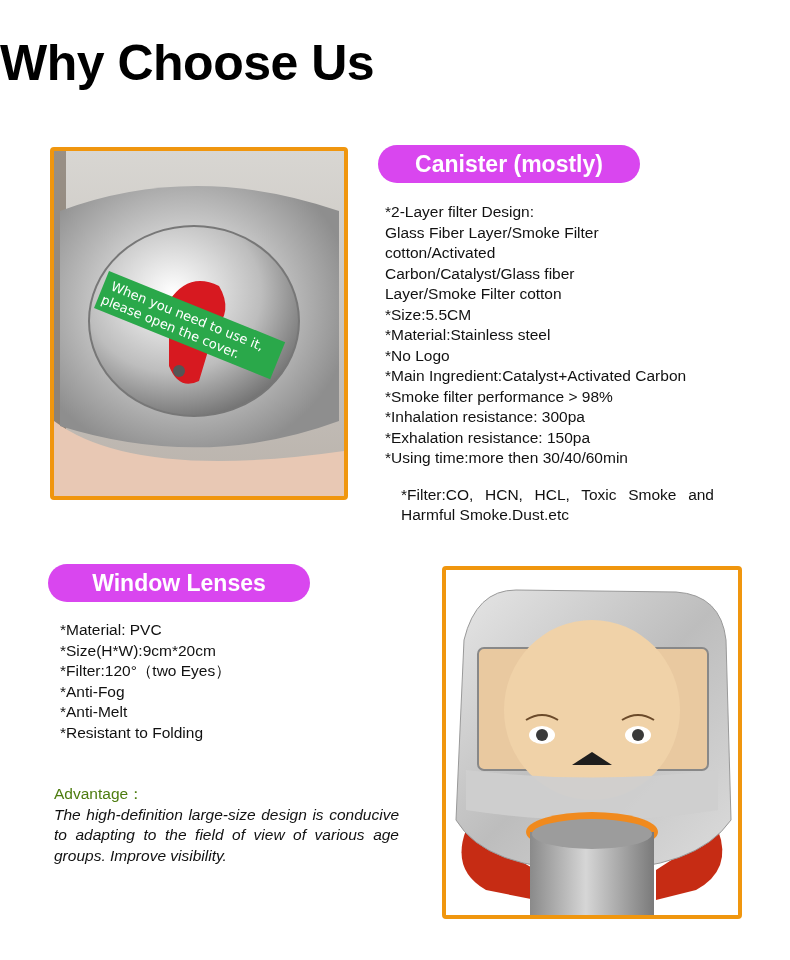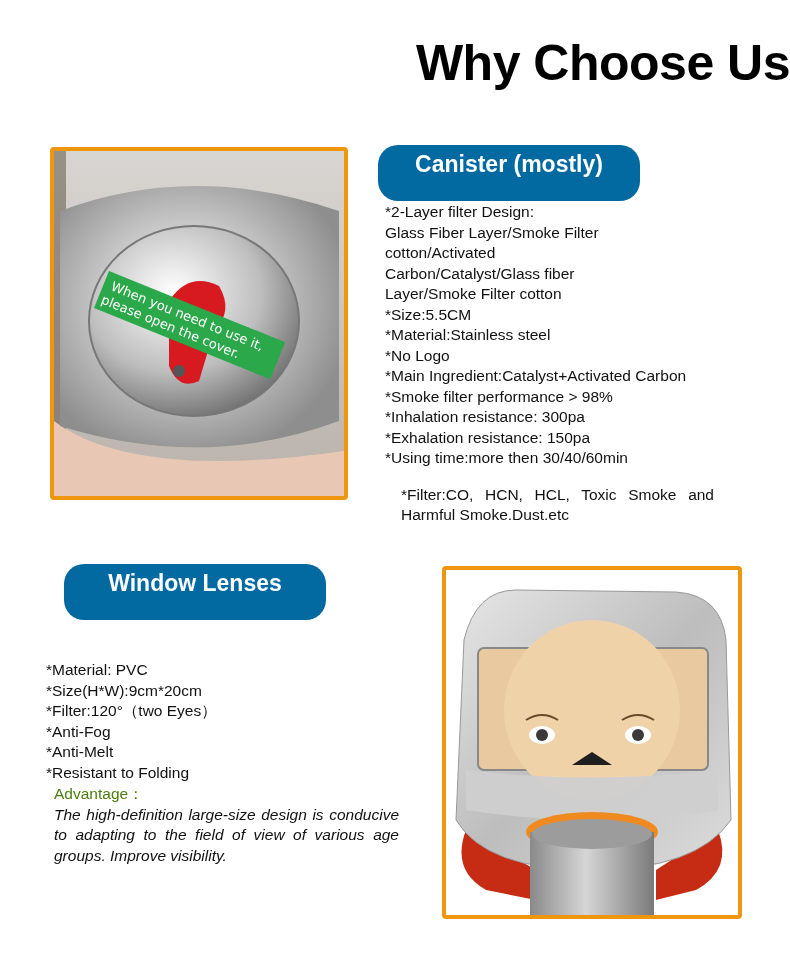--- a/index.html
+++ b/index.html
@@ -1,26 +1,26 @@
 <!DOCTYPE html>
 <html><head>
 <meta charset="utf-8">
 <style>
   html, body { margin: 0; padding: 0; background: #ffffff; }
   body { width: 790px; height: 960px; position: relative; overflow: hidden;
          font-family: "Liberation Sans", sans-serif; color: #111; }
 
-  .page-title { position: absolute; left: 0; top: 34px; width: 790px; text-align: right;
+  .page-title { position: absolute; left: 0; top: 34px; width: 790px; text-align: left;
     font-weight: bold; font-size: 50px; letter-spacing: -0.5px; color: #000; }
 
   .photo-frame { position: absolute; border: 4px solid #f0960e; border-radius: 4px;
     box-sizing: border-box; overflow: hidden; background: #d9d9d9; }
 
-  .pill { position: absolute; background: #0369a1; border-radius: 20px; color: #fff;
-    font-weight: bold; font-size: 23px; text-align: center; line-height: 38px; height: 56px; }
+  .pill { position: absolute; background: #d946ef; border-radius: 20px; color: #fff;
+    font-weight: bold; font-size: 23px; text-align: center; line-height: 38px; height: 38px; }
 
   .spec-list { position: absolute; font-size: 15.5px; line-height: 20.5px; color: #111; }
   .spec-list div { white-space: nowrap; }
   .justify { text-align: justify; text-align-last: left; }
 
   .adv-label { color: #4d7c0f; font-size: 15.5px; }
   .adv-text { text-align: justify; font-size: 15.5px; line-height: 20.5px; }
 
   svg { display: block; }
 </style>
@@ -74,23 +74,23 @@
   <div>*Material:Stainless steel</div>
   <div>*No Logo</div>
   <div>*Main Ingredient:Catalyst+Activated Carbon</div>
   <div>*Smoke filter performance &gt; 98%</div>
   <div>*Inhalation resistance: 300pa</div>
   <div>*Exhalation resistance: 150pa</div>
   <div>*Using time:more then 30/40/60min</div>
   <p class="justify" style="margin:16px; white-space:normal;">*Filter:CO, HCN, HCL, Toxic Smoke and Harmful Smoke.Dust.etc</p>
 </div>
 
-<div class="pill" style="left:64px; top:564px; width:262px;text-align:center;">Window Lenses</div>
+<div class="pill" style="left:48px; top:564px; width:262px;text-align:center;">Window Lenses</div>
 
-<div class="spec-list" style="left:46px; top:620px; width:345px;margin-top:40px;">
+<div class="spec-list" style="left:60px; top:620px; width:345px;">
   <div>*Material: PVC</div>
   <div>*Size(H*W):9cm*20cm</div>
   <div>*Filter:120°（two Eyes）</div>
   <div>*Anti-Fog</div>
   <div>*Anti-Melt</div>
   <div>*Resistant to Folding</div>
 </div>
 
 <div style="position:absolute; left:54px; top:784px; width:345px; line-height:20.5px;">
   <div class="adv-label">Advantage：</div>

